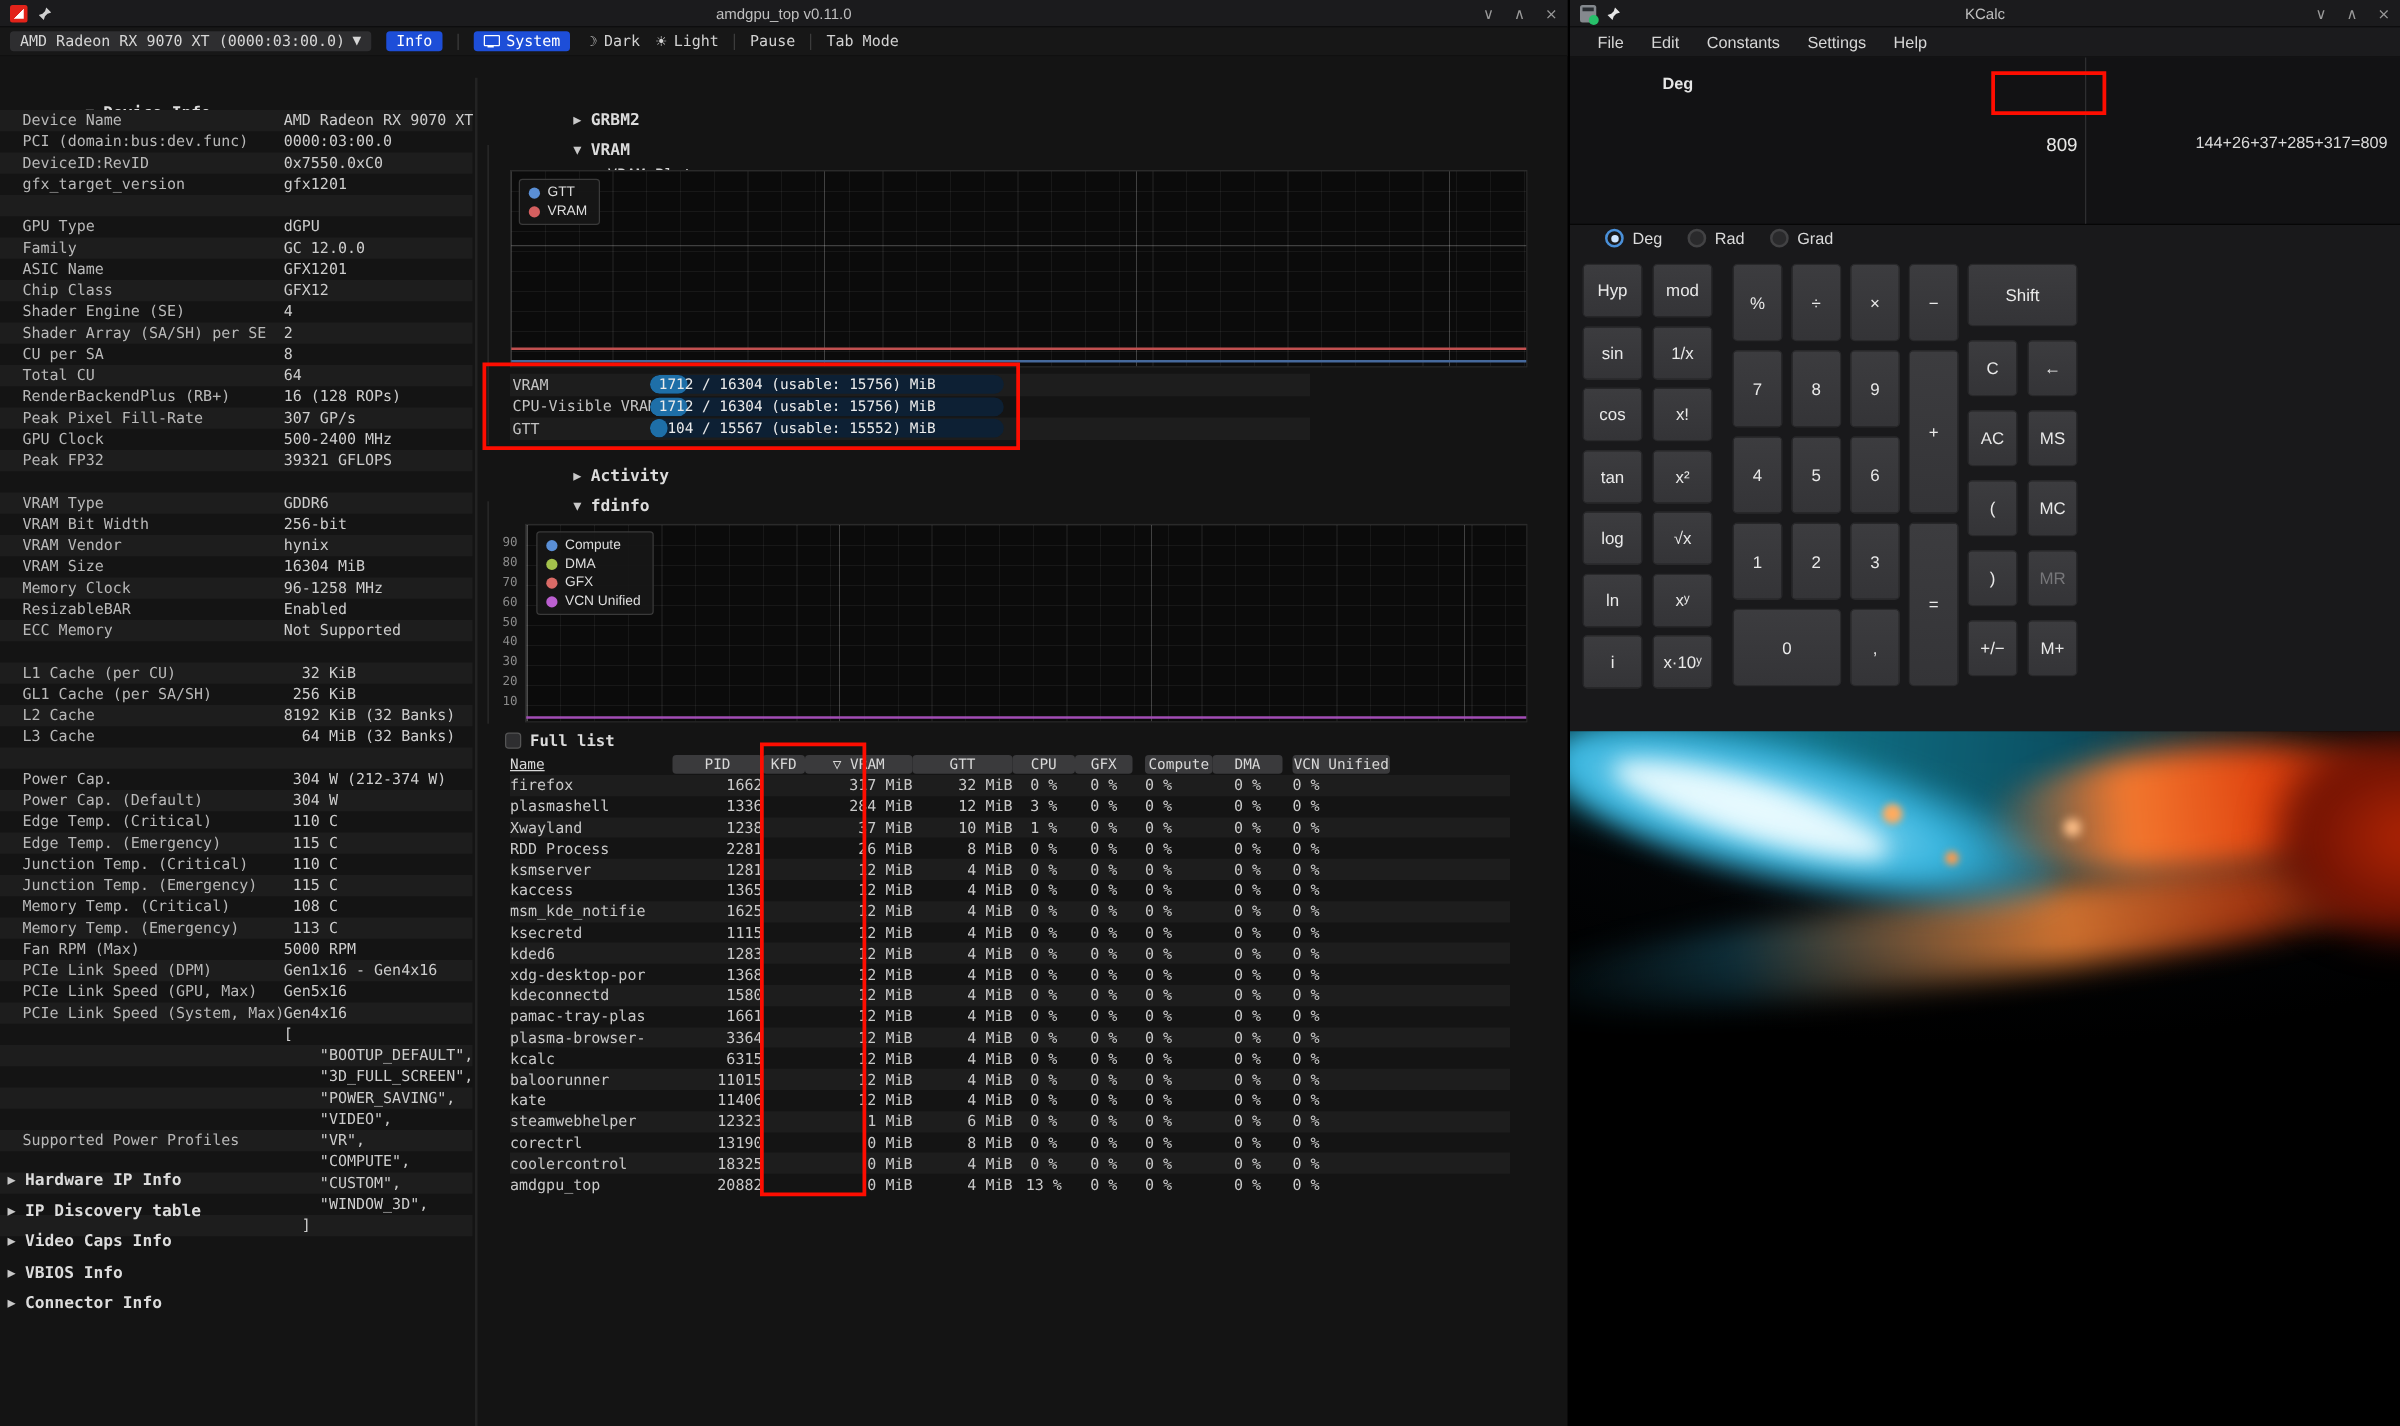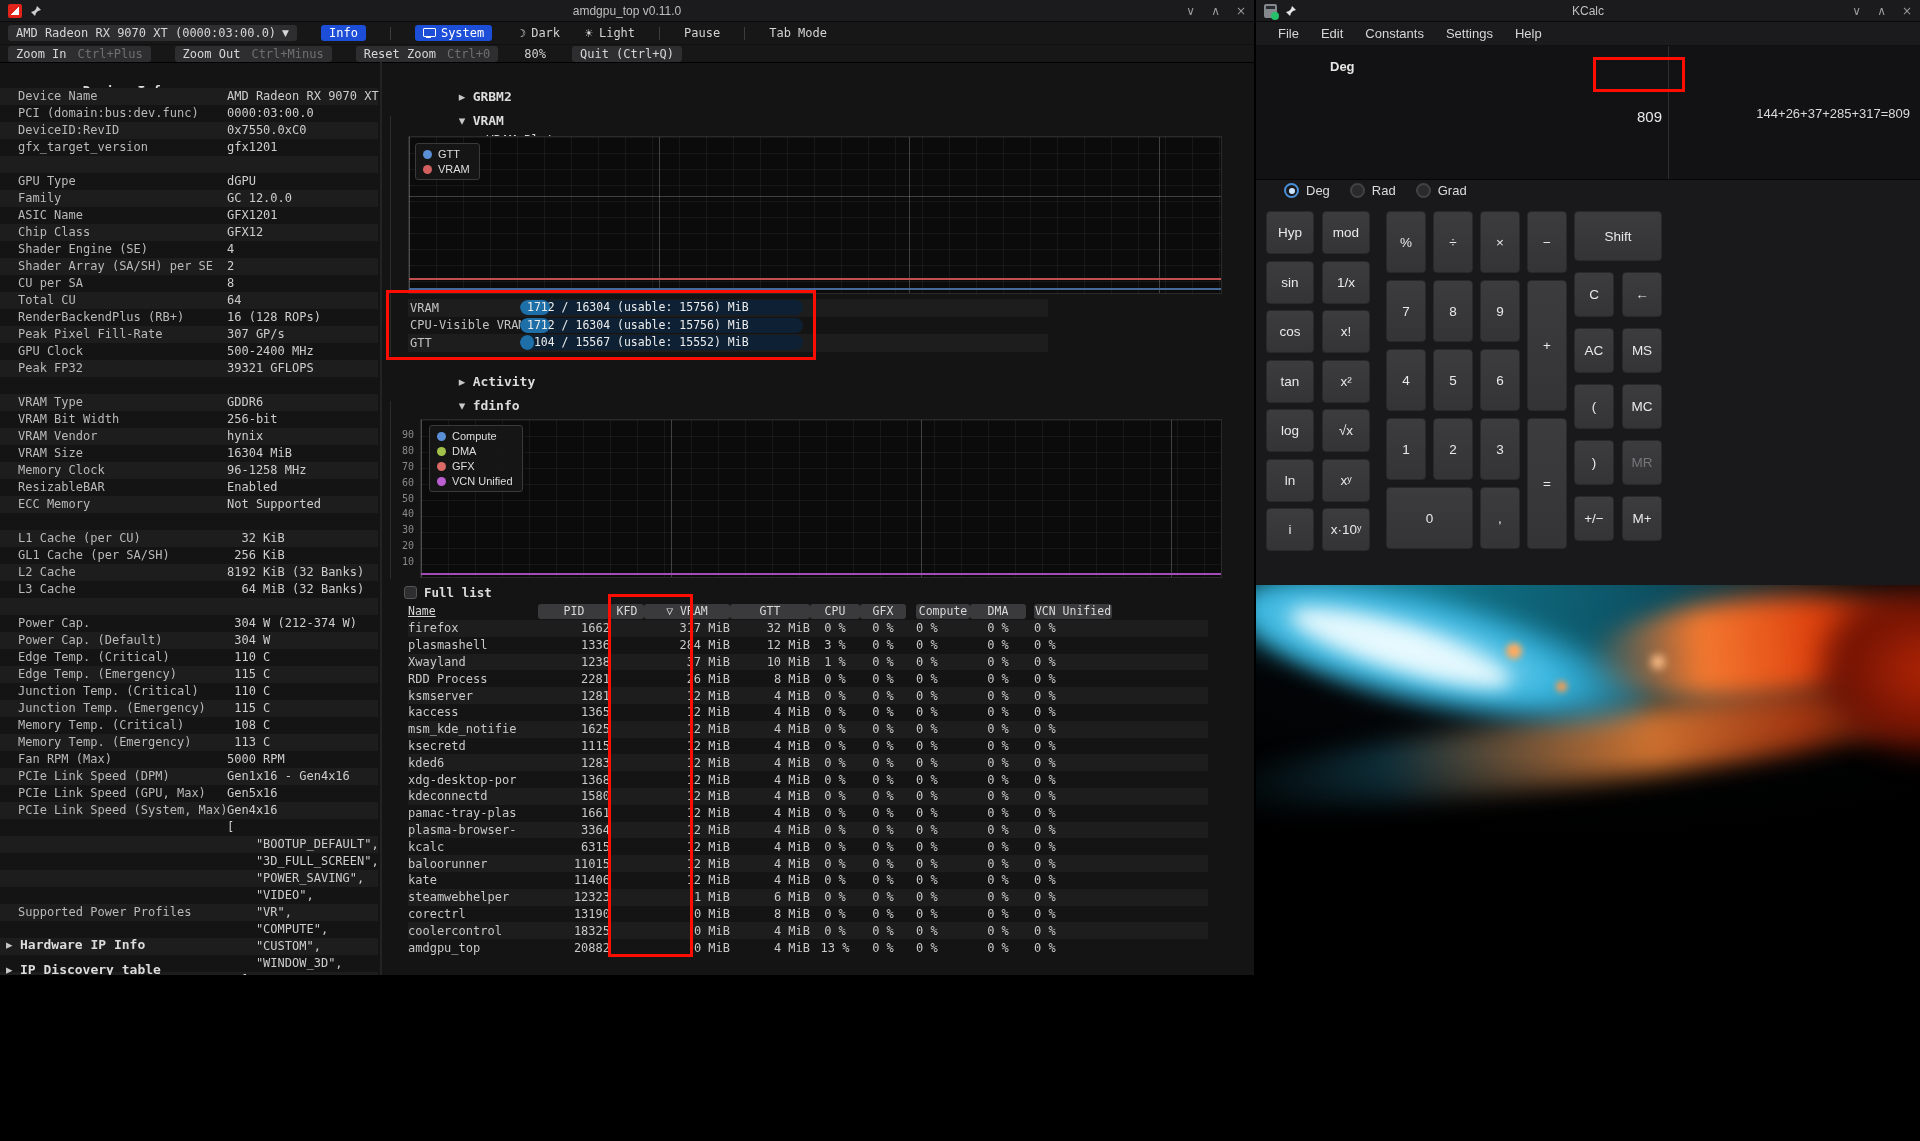--- a/index.html
+++ b/index.html
@@ -11,23 +11,23 @@
   .titlebar { position:absolute; left:0; top:0; right:0; height:22px; background:#1b1b1d;
               border-bottom:1px solid #0a0a0a; display:flex; align-items:center; padding:0 8px; }
   .tb-title { position:absolute; left:0; right:0; text-align:center; color:#bfbfbf;
               font-size:12px; font-family:"Liberation Sans",sans-serif; pointer-events:none; }
   .winbtns { margin-left:auto; display:flex; gap:16px; color:#9a9a9a; font-size:12px;
              font-family:"DejaVu Sans",sans-serif; z-index:2; }
   .winbtns span { cursor:default; }
   .pinwrap { margin-left:8px; z-index:2; display:flex; }
 
   
-  #amdgpu { position:absolute; left:0; top:0; width:1254px; height:975px; background:#141414; }
+  #amdgpu { position:absolute; left:0; top:0; width:1254px; height:1141px; background:#141414; }
   .toolbar { position:absolute; left:0; right:0; background:#171717; display:flex; align-items:center;
-             gap:24px; padding:0 8px; color:#d2d2d2; font-size:12px; }
+             gap:12px; padding:0 8px; color:#d2d2d2; font-size:12px; }
   #tb1 { top:22px; height:23px; border-bottom:1px solid #101010; }
   #tb2 { top:45px; height:18px; border-bottom:1px solid #000; }
   .pill { background:#2e2e30; border-radius:3px; padding:1px 8px; color:#d6d6d6; font-size:12px;
           font-family:"DejaVu Sans Mono",monospace; border:none; display:flex; align-items:center; gap:6px; cursor:default; }
   .pill.blue { background:#1d4ed8; color:#fff; }
   .flatbtn { background:transparent; border:none; color:#d2d2d2; font-size:12px;
              font-family:"DejaVu Sans Mono",monospace; display:flex; align-items:center; gap:5px; cursor:default; }
   .vsep { width:1px; height:13px; background:#3c3c3c; }
   .short { color:#6f6f6f; margin-left:5px; }
   .glyph { font-family:"DejaVu Sans",sans-serif; font-size:11px; }
@@ -208,36 +208,20 @@
       <button class="flatbtn">
         <span class="glyph">☀</span>
         <span>Light</span>
       </button>
       <span class="vsep"></span>
       <button class="flatbtn">Pause</button>
       <span class="vsep"></span>
       <button class="flatbtn">Tab Mode</button>
     </div>
 
-    <div class="toolbar" id="tb2">
-      <button class="pill">
-        <span>Zoom In</span>
-        <span class="short">Ctrl+Plus</span>
-      </button>
-      <button class="pill">
-        <span>Zoom Out</span>
-        <span class="short">Ctrl+Minus</span>
-      </button>
-      <button class="pill">
-        <span>Reset Zoom</span>
-        <span class="short">Ctrl+0</span>
-      </button>
-      <span class="zoomlevel">80%</span>
-      <button class="pill">Quit (Ctrl+Q)</button>
-    </div>
 
     <div id="main">
 
       <div class="sec-header expanded" style="left:6px; top:6px;">
         <span class="arr"></span><span>Device Info</span>
       </div>
       <div id="di-rows">
           <div class="info-row"><span class="info-label">Device Name</span><span class="info-value">AMD Radeon RX 9070 XT</span></div>
           <div class="info-row"><span class="info-label">PCI (domain:bus:dev.func)</span><span class="info-value">0000:03:00.0</span></div>
           <div class="info-row"><span class="info-label">DeviceID:RevID</span><span class="info-value">0x7550.0xC0</span></div>

